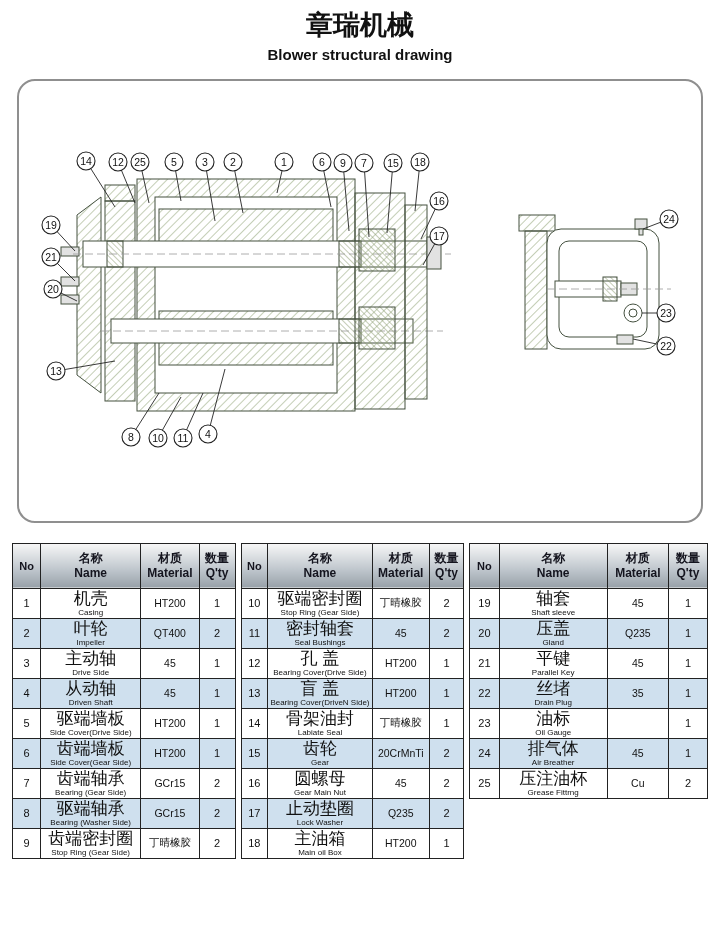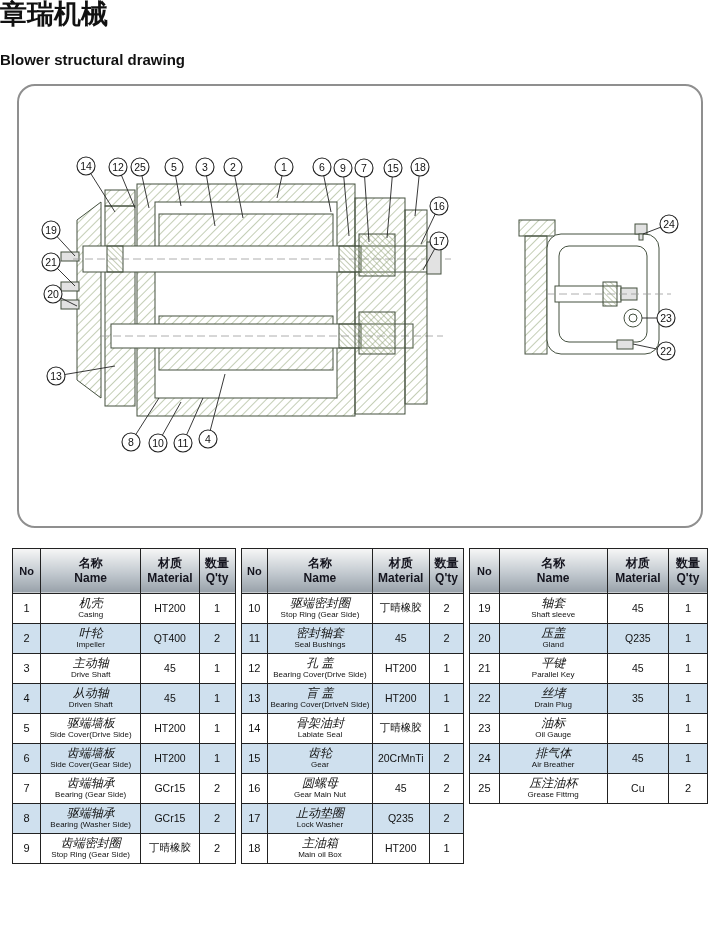--- a/index.html
+++ b/index.html
@@ -1,44 +1,44 @@
 <!DOCTYPE html>
 <html><head>
 <meta charset="utf-8">
 <style>
   html,body{margin:0;padding:0;background:#fff;}
   .sheet{width:720px;height:934px;margin:0 auto;background:#fff;position:relative;
          font-family:"Liberation Sans","DejaVu Sans",sans-serif;color:#111;overflow:hidden;}
 
   
-  .title-block{padding-top:0;}
+  .title-block{padding-top:11px;text-align:center;}
   .title-cn{font-size:27px;font-weight:700;line-height:1.1;margin:0;}
   .title-zsr{font-size:25px;font-weight:700;line-height:1.1;margin:0;}
-  .title-en{font-size:15px;font-weight:700;margin-top:21px;}
+  .title-en{font-size:15px;font-weight:700;margin-top:5px;}
 
   
   .panel{margin:16px 17px 0 17px;height:440px;border:2px solid #8f8f8f;border-radius:18px;
          position:relative;overflow:hidden;background:#fff;}
   .panel svg{position:absolute;left:0;top:0;}
 
   
   .tables{display:flex;gap:5px;padding:0 12px;margin-top:20px;align-items:flex-start;}
   table.parts{border-collapse:collapse;background:#fff;table-layout:fixed;}
   table.parts th,table.parts td{border:1px solid #222;padding:0 2px;overflow:hidden;text-align:center;vertical-align:middle;}
   table.parts thead th{height:44px;background:linear-gradient(180deg,#f7f7f7 0%,#c3cad0 55%,#98a1a9 100%);color:#14141e;}
   table.parts tbody tr{height:30px;}
   table.parts tbody tr.alt td{background:#cfe0ee;}
   .c-no{width:26px;font-size:11px;}
   .c-name{width:100px;}
   .c-mat{width:56px;font-size:10.5px;}
   .c-qty{width:34px;font-size:11px;}
   table.wide .c-name{width:112px;}
   table.wide .c-mat{width:58px;}
   table.wide .c-qty{width:36px;}
-  .cn{font-size:12px;line-height:1.15;font-style:italic;}
+  .cn{font-size:17px;line-height:1.15;}
   .en{font-size:8px;line-height:1.15;white-space:nowrap;}
   .hcn{font-size:12px;line-height:1.2;}
   .hen{font-size:12px;line-height:1.2;}
 </style>
 </head>
 <body>
 
 <div class="sheet">
 
   <div class="title-block">
@@ -214,21 +214,21 @@
               <div class="cn">叶轮</div>
               <div class="en">Impeller</div>
             </td>
             <td class="c-mat">QT400</td>
             <td class="c-qty">2</td>
           </tr>
           <tr>
             <td class="c-no">3</td>
             <td class="c-name">
               <div class="cn">主动轴</div>
-              <div class="en">Drive Shaft</div>
+              <div class="en">Drive Side</div>
             </td>
             <td class="c-mat">45</td>
             <td class="c-qty">1</td>
           </tr>
           <tr class="alt">
             <td class="c-no">4</td>
             <td class="c-name">
               <div class="cn">从动轴</div>
               <div class="en">Driven Shaft</div>
             </td>

